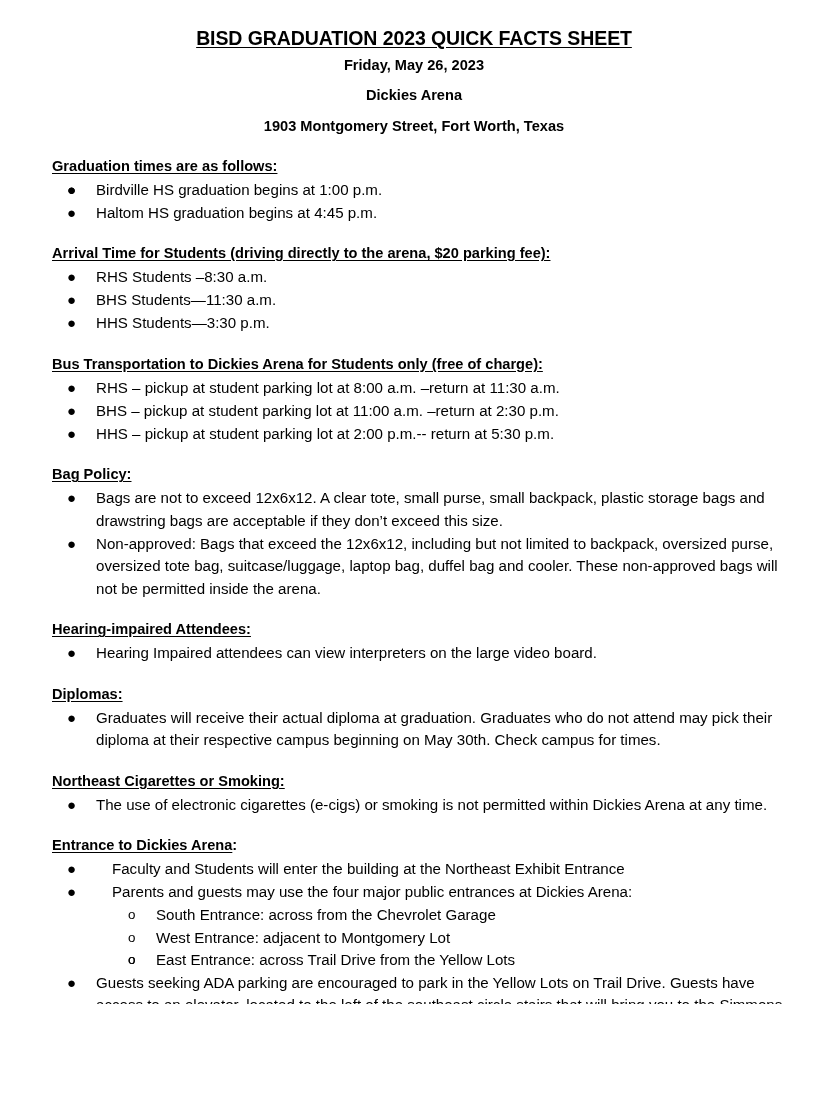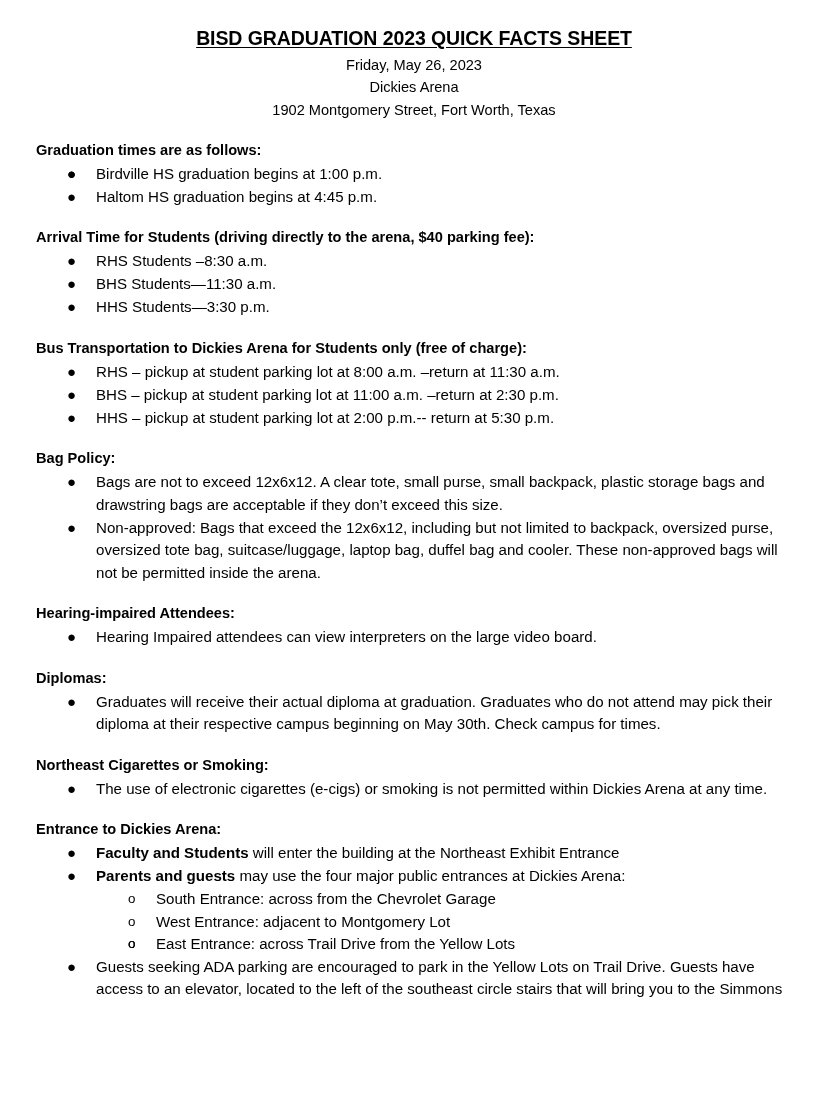--- a/index.html
+++ b/index.html
@@ -38,41 +38,43 @@
     line-height: 1.24;
     margin: 0;
     padding: 0;
   }
   .doc-title span.u {
     text-decoration: underline;
     text-underline-offset: 2px;
   }
   .doc-subline {
     font-size: 14.6px;
-    font-weight: normal;
+    font-weight: bold;
     line-height: 1.52;
-    margin: 0;
+    margin: 8px;
     padding: 0;
   }
   .doc-subline.first { margin-top: 4px; }
 
   
   .section {
     margin-top: 20px;
   }
 
   .section-heading {
     font-size: 14.6px;
     font-weight: bold;
     line-height: 1.36;
     margin: 0 0 2px 0;
     padding: 0;
   }
   .section-heading .u {
+    text-decoration: underline;
     text-underline-offset: 1.5px;
+    margin-left: 16px;
   }
 
   
   ul.bullets {
     list-style: none;
     margin: 0;
     padding: 0;
   }
   ul.bullets > li {
     position: relative;
@@ -83,21 +85,21 @@
   }
   ul.bullets > li > .marker {
     position: absolute;
     left: 31px;
     top: 0;
     width: 14px;
     font-size: 15.1px;
     line-height: 1.495;
     text-align: left;
   }
-  ul.bullets > li .bold { font-weight: bold; }
+  ul.bullets > li .bold { font-weight: normal; margin-left: 16px; }
 
   
   ul.subbullets {
     list-style: none;
     margin: 0;
     padding: 0;
   }
   ul.subbullets > li {
     position: relative;
     font-size: 15.1px;
@@ -117,34 +119,34 @@
 </style>
 </head>
 <body>
 
 <div class="page">
 
   <div class="doc-header">
     <div class="doc-title"><span class="u">BISD GRADUATION 2023 QUICK FACTS SHEET</span></div>
     <div class="doc-subline first">Friday, May 26, 2023</div>
     <div class="doc-subline">Dickies Arena</div>
-    <div class="doc-subline">1902 Montgomery Street, Fort Worth, Texas</div>
+    <div class="doc-subline">1903 Montgomery Street, Fort Worth, Texas</div>
   </div>
 
   <div class="section">
     <div class="section-heading"><span class="u">Graduation times are as follows:</span></div>
     <ul class="bullets">
       <li><span class="marker">●</span></li>
       <li><span class="marker">●</span><span>Birdville HS graduation begins at 1:00 p.m.</span></li>
       <li><span class="marker">●</span><span>Haltom HS graduation begins at 4:45 p.m.</span></li>
     </ul>
   </div>
 
   <div class="section">
-    <div class="section-heading"><span class="u">Arrival Time for Students (driving directly to the arena, $40 parking fee):</span></div>
+    <div class="section-heading"><span class="u">Arrival Time for Students (driving directly to the arena, $20 parking fee):</span></div>
     <ul class="bullets">
       <li><span class="marker">●</span><span>RHS Students –8:30 a.m.</span></li>
       <li><span class="marker">●</span><span>BHS Students—11:30 a.m.</span></li>
       <li><span class="marker">●</span><span>HHS Students—3:30 p.m.</span></li>
     </ul>
   </div>
 
   <div class="section">
     <div class="section-heading"><span class="u">Bus Transportation to Dickies Arena for Students only (free of charge):</span></div>
     <ul class="bullets">

